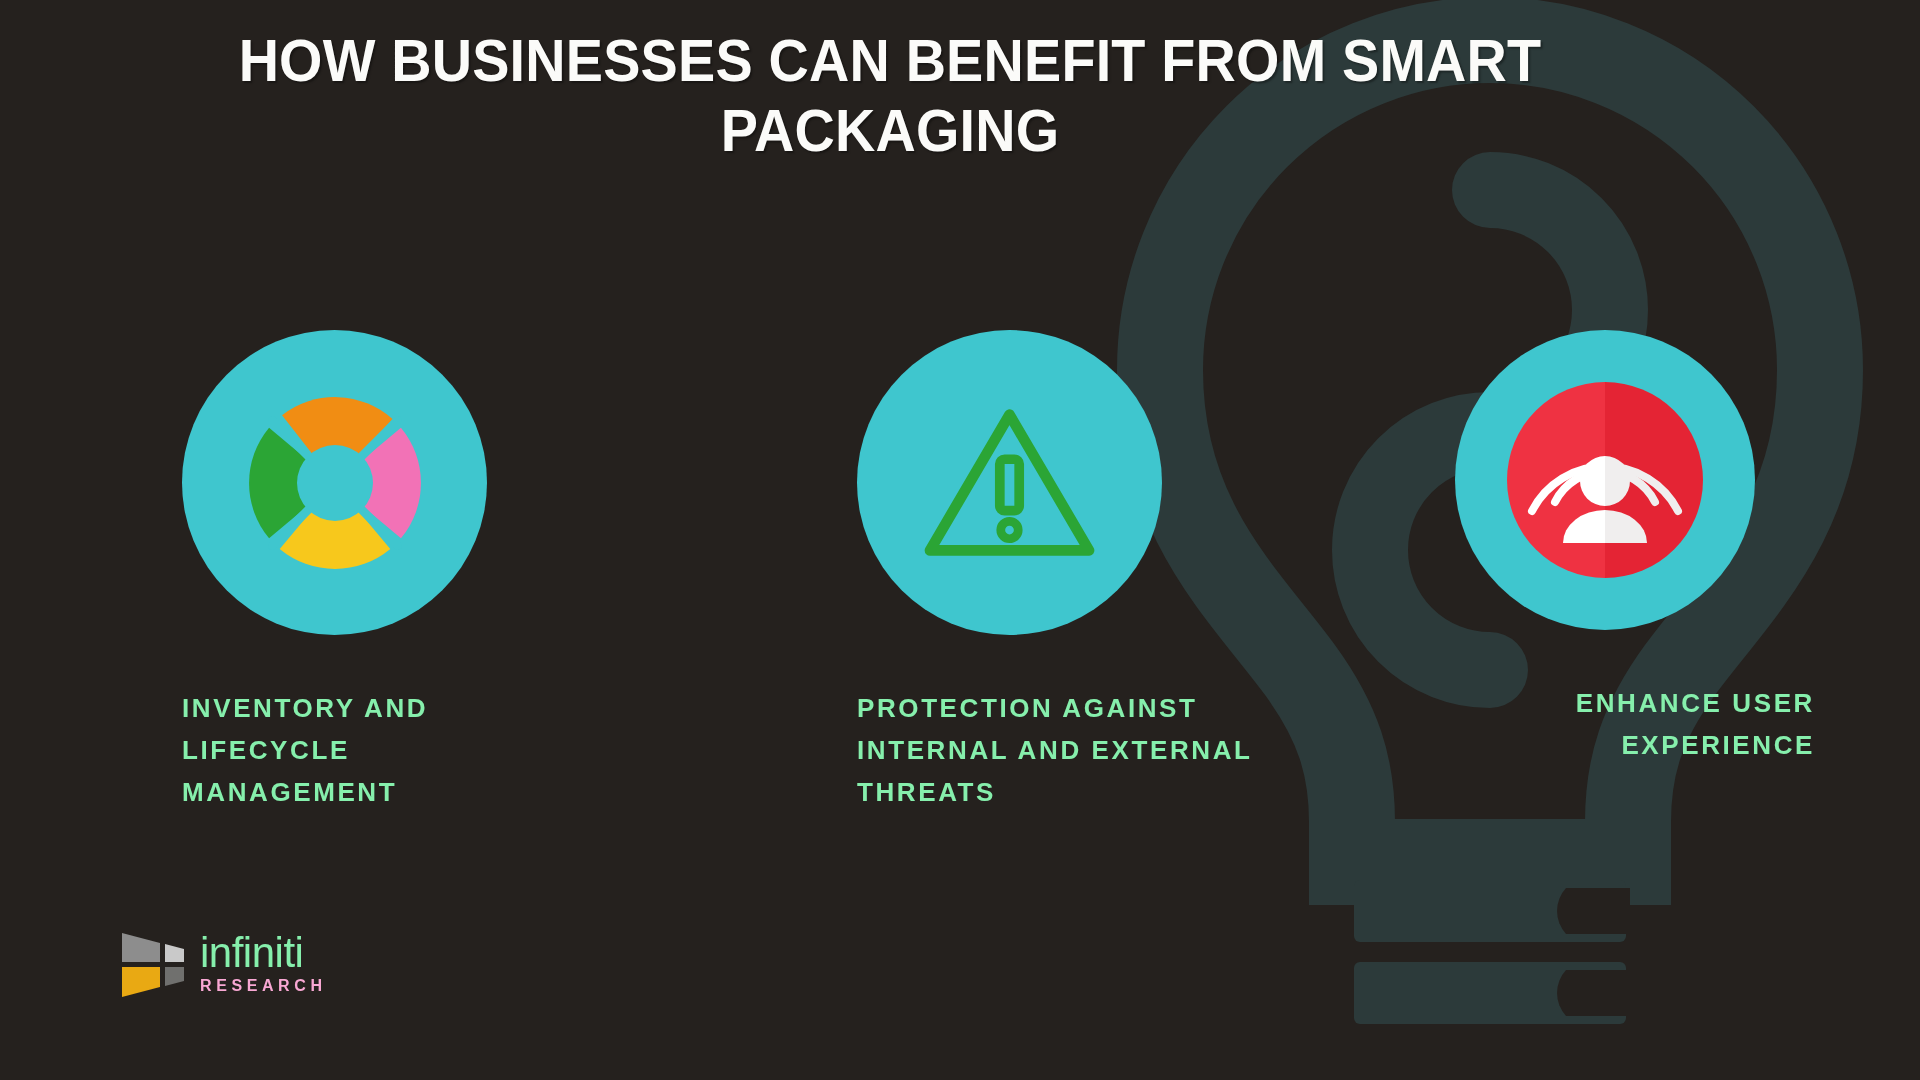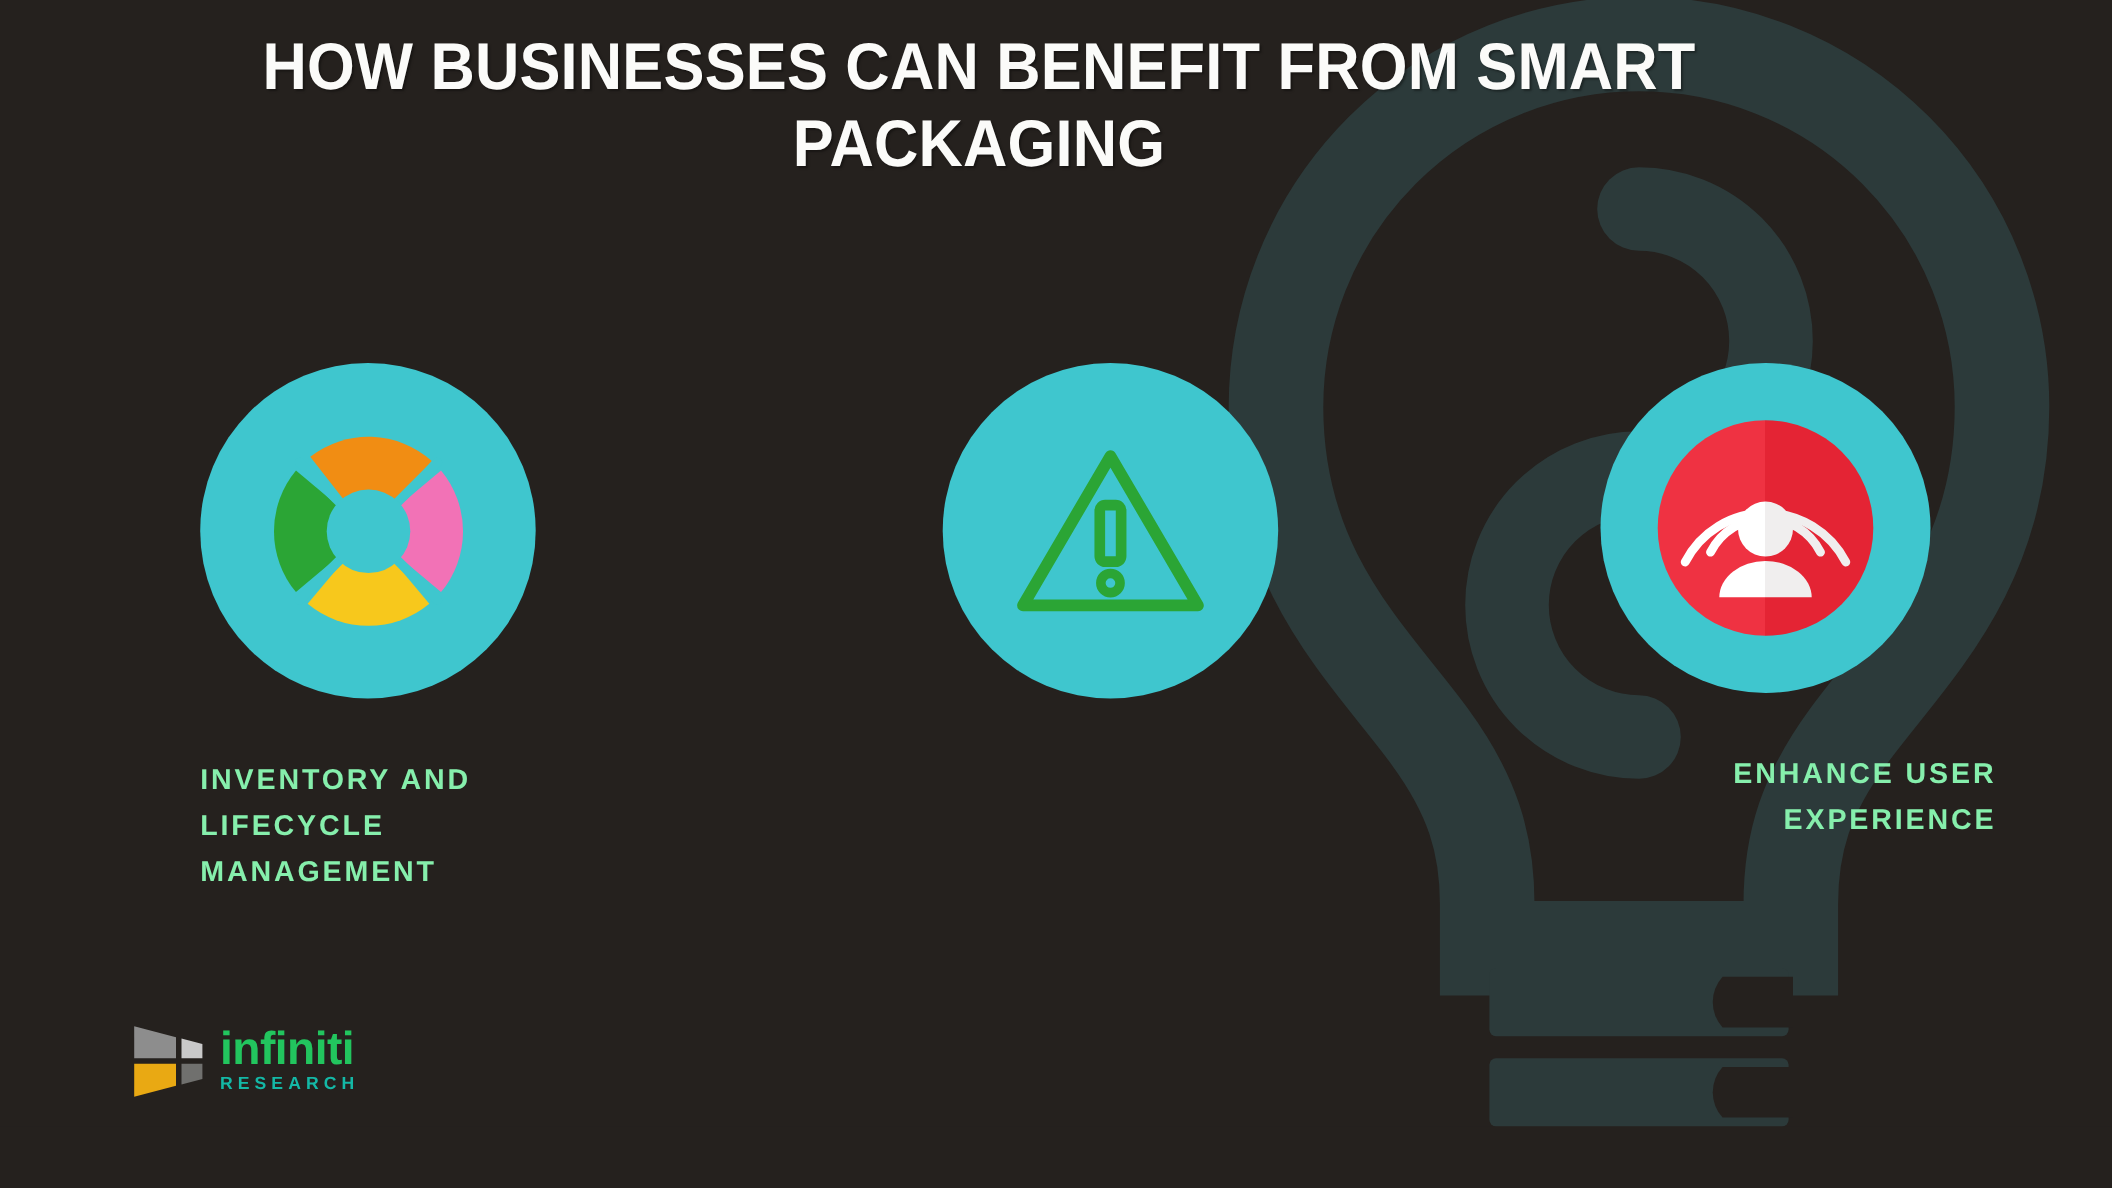--- a/index.html
+++ b/index.html
@@ -94,28 +94,28 @@
     position:absolute;
     left:120px;
     top:925px;
     z-index:4;
     display:flex;
     align-items:center;
     gap:12px;
   }
   .logo-text { display:flex; flex-direction:column; justify-content:center; }
   .logo-word {
-    color:#22c55e;
+    color:#86efac;
     font-size:42px;
-    font-weight:bold;
+    font-weight:normal;
     line-height:0.96;
     letter-spacing:-0.5px;
   }
   .logo-sub {
-    color:#14b8a6;
+    color:#f9a8d4;
     font-size:16px;
     font-weight:bold;
     letter-spacing:4.6px;
     margin-top:3px;
   }
 </style>
 </head>
 <body>
 
 <div id="slide">
@@ -178,20 +178,21 @@
     </div>
 
     <div class="col col-2">
       <div class="icon-badge">
         <svg width="175" height="160" viewBox="0 0 180 165" xmlns="http://www.w3.org/2000/svg">
           <path d="M90 12 L172 152 L8 152 Z" fill="none" stroke="#2ba535" stroke-width="11" stroke-linejoin="round" stroke-linecap="round"></path>
           <rect x="80" y="58" width="20" height="53" rx="5" fill="none" stroke="#2ba535" stroke-width="10"></rect>
           <circle cx="90" cy="131" r="9" fill="none" stroke="#2ba535" stroke-width="9"></circle>
         </svg>
       </div>
+      <div class="col-label">PROTECTION AGAINST INTERNAL AND EXTERNAL THREATS</div>
     </div>
 
     <div class="col col-3">
       <div class="icon-badge">
         <svg width="210" height="210" viewBox="0 0 210 210" xmlns="http://www.w3.org/2000/svg">
           <defs>
             <linearGradient id="redShade" x1="0" y1="0" x2="1" y2="0">
               <stop offset="0%" stop-color="#ef3242"></stop>
               <stop offset="50%" stop-color="#ef3242"></stop>
               <stop offset="50%" stop-color="#e42434"></stop>

